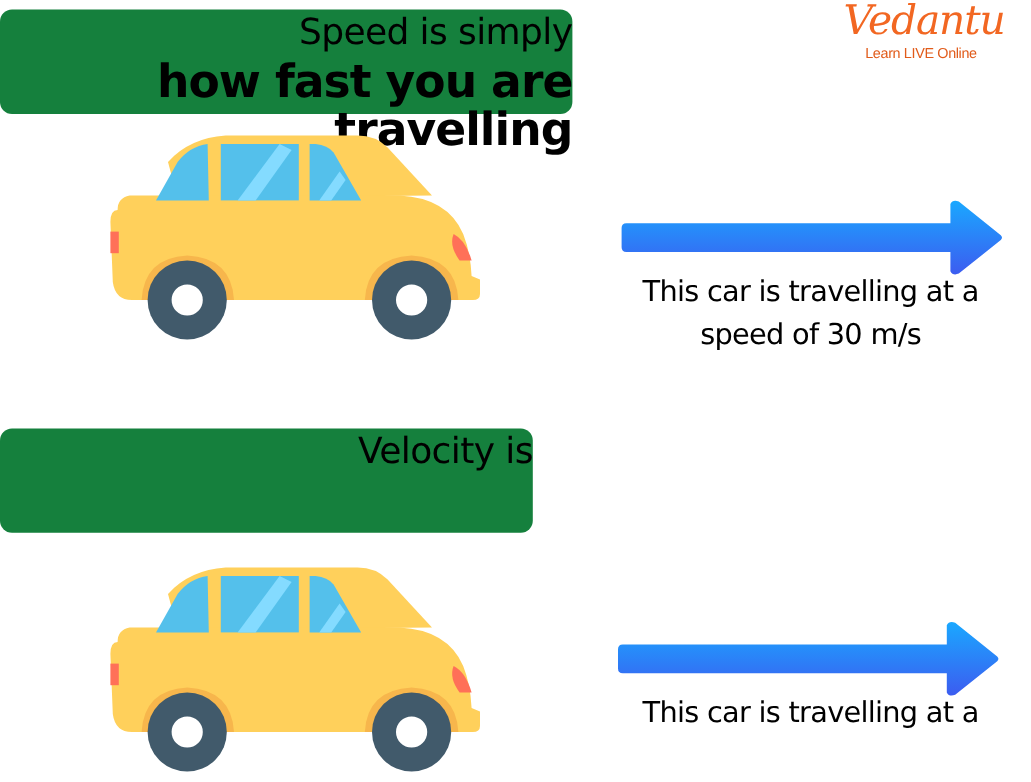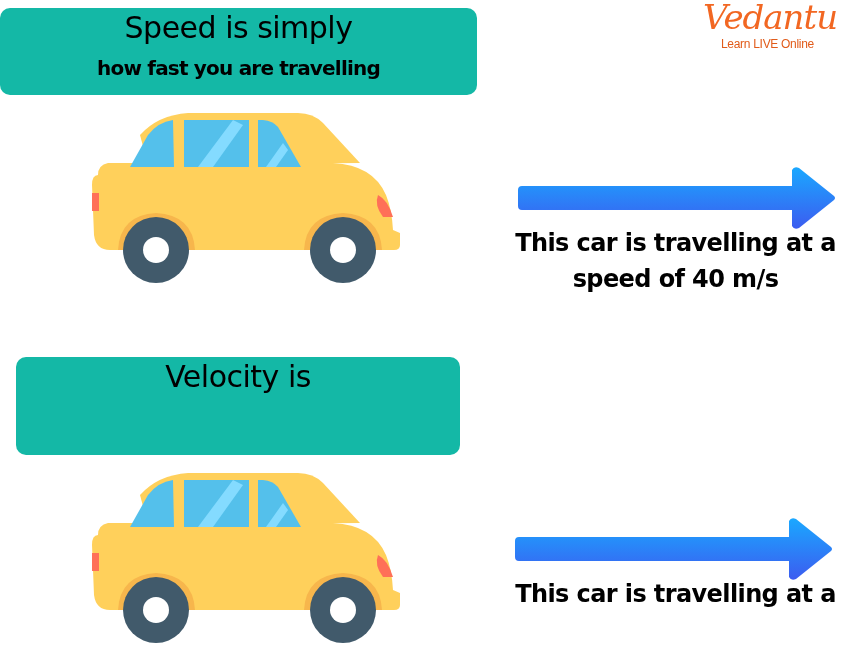--- a/index.html
+++ b/index.html
@@ -1,28 +1,28 @@
 <!DOCTYPE html>
 <html><head>
 <meta charset="utf-8">
 <style>
   html, body { margin: 0; padding: 0; background: #ffffff; }
   body { width: 859px; height: 652px; position: relative; overflow: hidden; font-family: "DejaVu Sans", sans-serif; color: #000; }
-  .label-box { position: absolute; background: #14b8a6; border-radius: 10px; text-align: center; }
+  .label-box { position: absolute; background: #15803d; border-radius: 10px; text-align: right; }
   .label-box .line1 { font-size: 30px; font-weight: normal; line-height: 40px; letter-spacing: -0.5px; }
-  .label-box .line2 { font-size: 20px; font-weight: bold; line-height: 40px; letter-spacing: -0.8px; }
+  .label-box .line2 { font-size: 38px; font-weight: bold; line-height: 40px; letter-spacing: -0.8px; }
   #box-speed { left: 0; top: 8px; width: 477px; height: 87px; }
-  #box-velocity { left: 16px; top: 357px; width: 444px; height: 98px; }
+  #box-velocity { left: 0; top: 357px; width: 444px; height: 87px; }
   .car { position: absolute; }
   #car-speed { left: 88px; top: 105px; }
   #car-velocity { left: 88px; top: 465px; }
   .arrow { position: absolute; }
   #arrow-speed { left: 516px; top: 166px; }
   #arrow-velocity { left: 513px; top: 517px; }
-  .caption { position: absolute; text-align: center; font-weight: bold; font-size: 24px; line-height: 36px; letter-spacing: -0.6px; }
+  .caption { position: absolute; text-align: center; font-weight: normal; font-size: 24px; line-height: 36px; letter-spacing: -0.6px; }
   #caption-speed { left: 492px; top: 225px; width: 367px; }
   #caption-velocity { left: 492px; top: 576px; width: 367px; }
   #logo { position: absolute; left: 701px; top: 0px; width: 140px; height: 56px; }
   #logo .brand { font-family: "DejaVu Serif", serif; font-style: italic; color: #f26722; font-size: 34px; line-height: 38px; letter-spacing: -1px; position: absolute; left: 2px; top: -2px; }
   #logo .tag { color: #e15b1a; font-size: 12px; position: absolute; left: 20px; top: 37px; letter-spacing: -0.3px; font-family: "Liberation Sans", sans-serif; }
 </style>
 </head>
 <body>
 
 <div id="logo">
@@ -65,21 +65,21 @@
     <linearGradient id="ag1" x1="0" y1="0" x2="0" y2="1">
       <stop offset="0" stop-color="#1aa8ff"></stop>
       <stop offset="1" stop-color="#3c5cf0"></stop>
     </linearGradient>
   </defs>
   <path d="M2 24 Q2 20 6 20 L276 20 L276 4 Q278 0 283 2 L318 30 Q320 32 318 34 L283 62 Q278 64 276 60 L276 44 L6 44 Q2 44 2 40 Z" fill="url(#ag1)"></path>
 </svg>
 
 <div class="caption" id="caption-speed">
   <div>This car is travelling at a</div>
-  <div>speed of 40 m/s</div>
+  <div>speed of 30 m/s</div>
 </div>
 
 <div class="label-box" id="box-velocity">
   <div class="line1">Velocity is</div>
 </div>
 
 <svg class="car" id="car-velocity" width="320" height="180" viewBox="0 0 320 180">
   <path d="M52 30 Q70 10 100 8 L210 8 Q225 8 235 18 L272 58 L60 60 Z" fill="#ffd05b"></path>
   <path d="M10 70 Q10 60 20 58 L245 58 Q285 60 298 90 Q304 105 305 125 L312 128 L312 140 Q312 145 306 145 L22 145 Q8 145 6 130 L4 80 Q4 70 10 70 Z" fill="#ffd05b"></path>
   <path d="M60 30 Q70 17 85 15 L86 62 L42 62 Z" fill="#54c0eb"></path>

